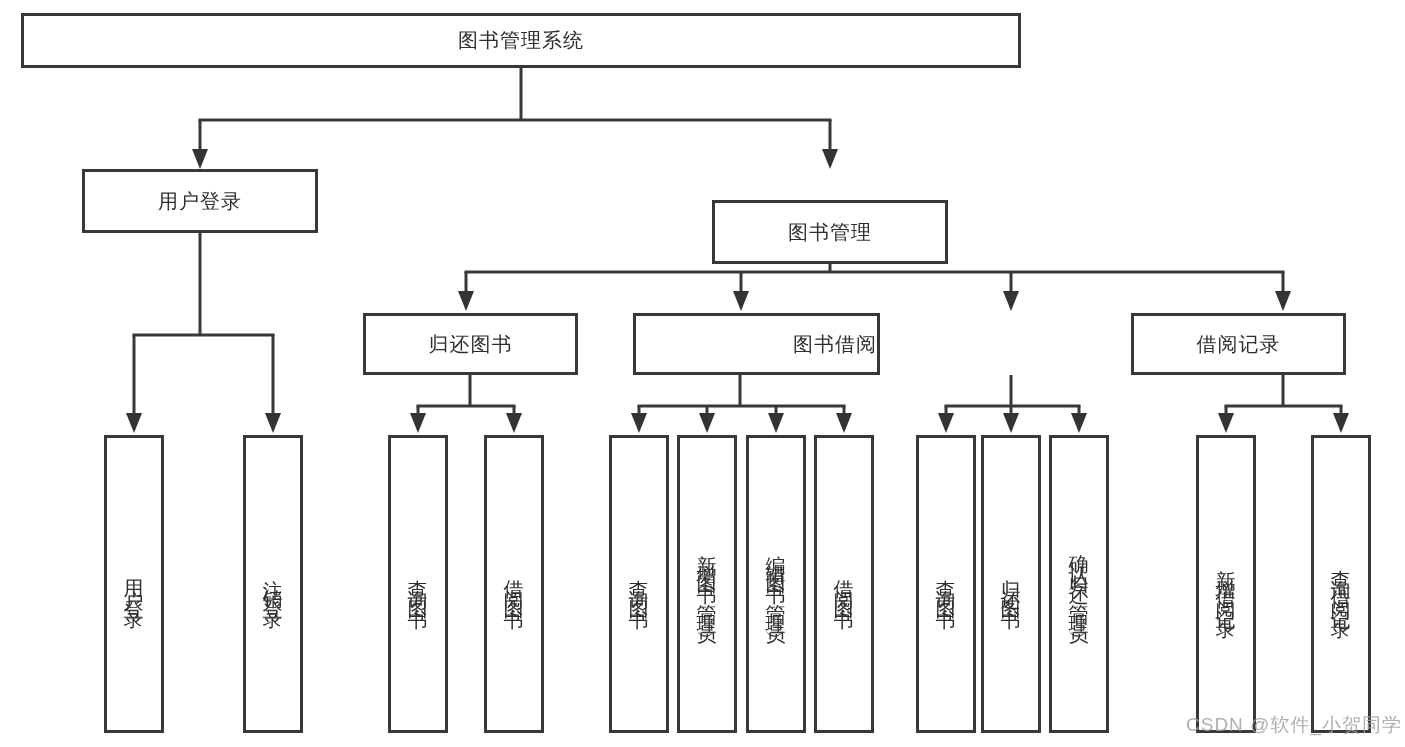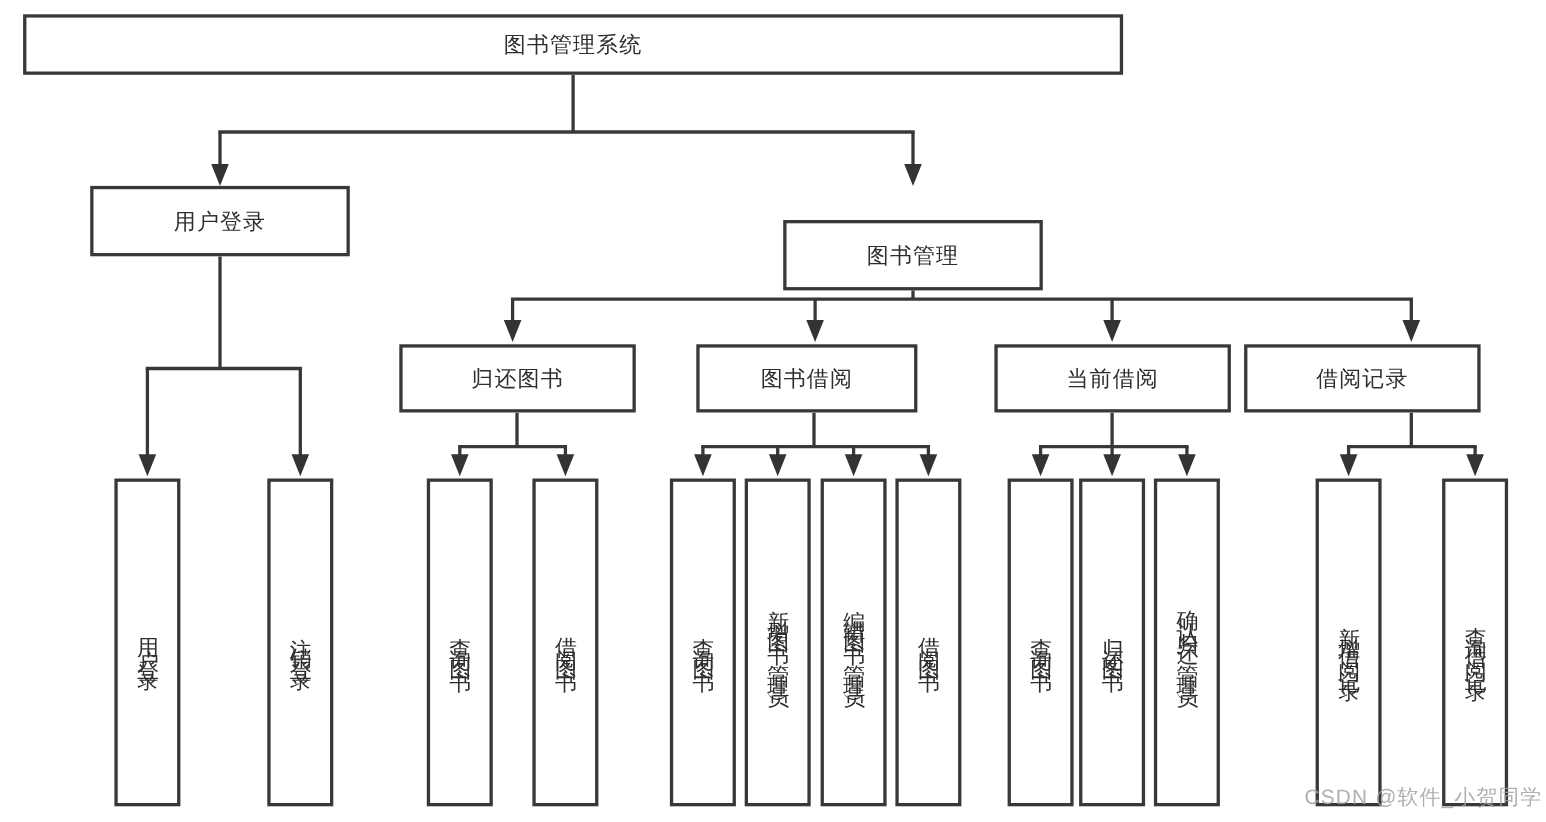--- a/index.html
+++ b/index.html
@@ -141,25 +141,22 @@
   <div class="box" style="left:82px; top:169px; width:236px; height:64px;">
     <span>用户登录</span>
   </div>
   <div class="box" style="left:712px; top:169px; width:236px; height:64px;margin-top:31px;">
     <span>图书管理</span>
   </div>
 
   <div class="box" style="left:363px; top:313px; width:215px; height:62px;">
     <span>归还图书</span>
   </div>
-  <div class="box" style="left:633px; top:313px; width:201px; height:62px;">
+  <div class="box" style="left:633px; top:313px; width:247px; height:62px;justify-content:flex-end;">
     <span>图书借阅</span>
-  </div>
-  <div class="box" style="left:904px; top:313px; width:215px; height:62px;">
-    <span>当前借阅</span>
   </div>
   <div class="box" style="left:1131px; top:313px; width:215px; height:62px;">
     <span>借阅记录</span>
   </div>
 
   <div class="box leaf" style="left:104px; top:435px; width:60px; height:298px;">
     <span class="vtext">用户登录</span>
   </div>
   <div class="box leaf" style="left:243px; top:435px; width:60px; height:298px;">
     <span class="vtext">注销登录</span>

